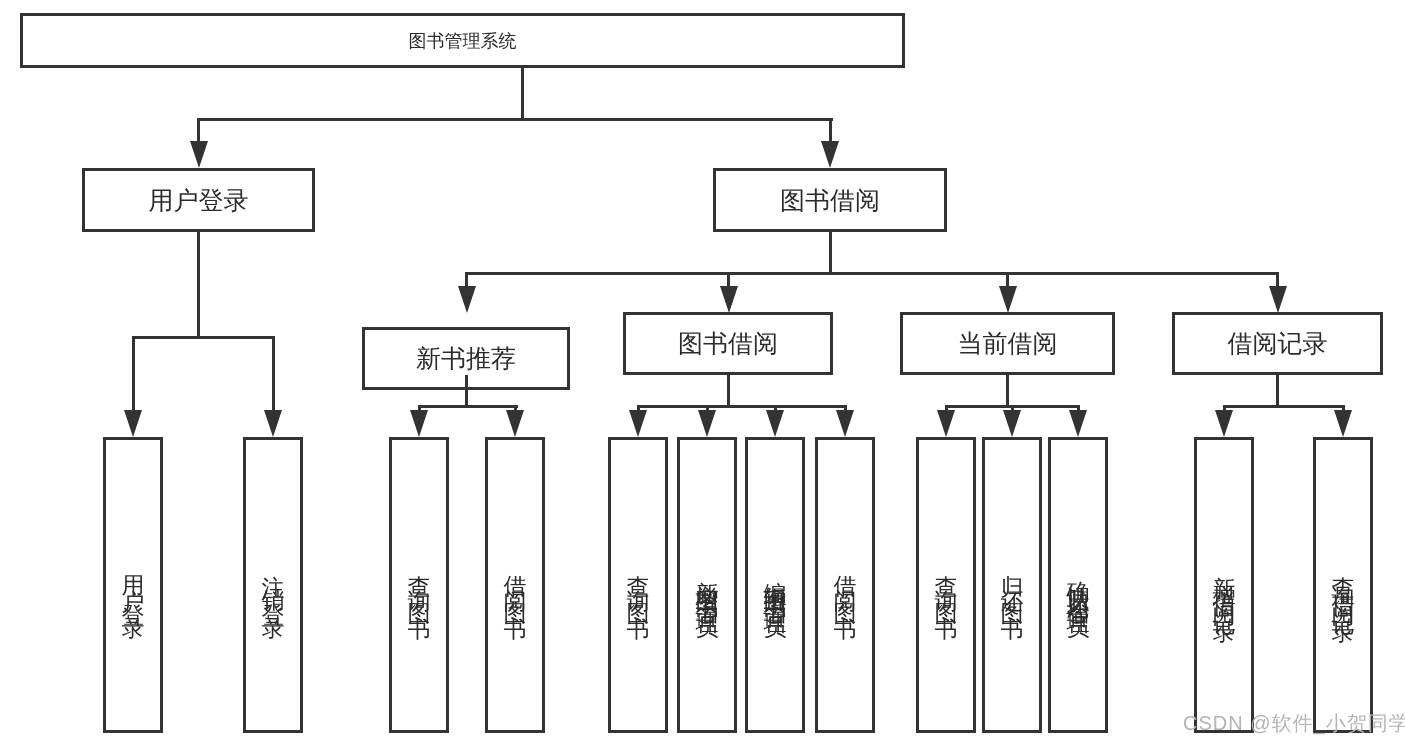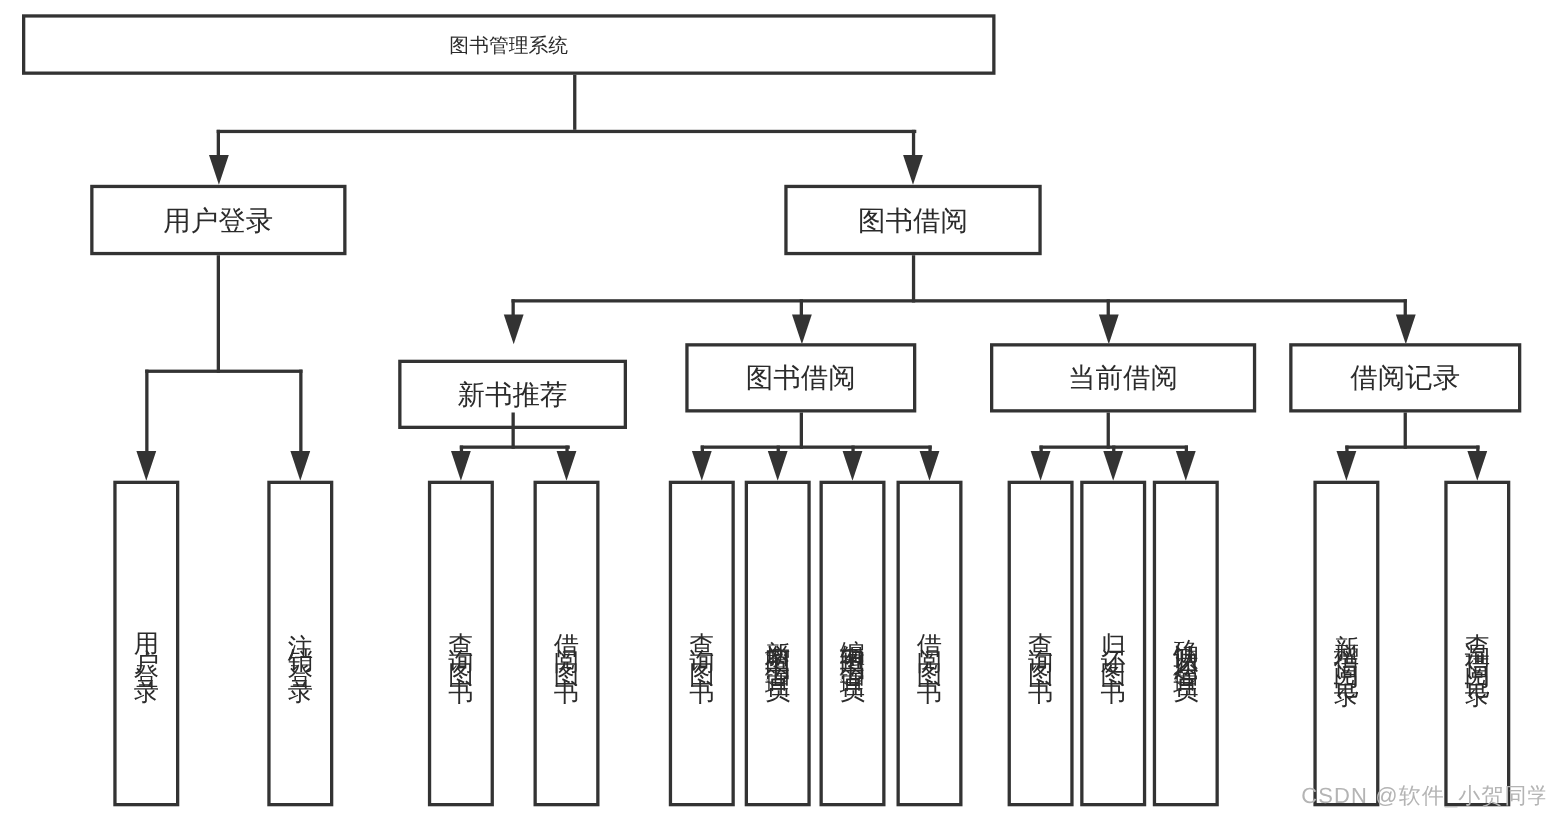--- a/index.html
+++ b/index.html
@@ -104,21 +104,21 @@
   <div class="arr" style="left:999px;  top:286px;"></div>
   <div class="vl" style="left:1276px; top:272px; height:18px;"></div>
   <div class="arr" style="left:1269px; top:286px;"></div>
 
   <div class="box h-box" style="left:362px;  top:312px; width:208px; height:63px;margin-top:15px;">
     <span>新书推荐</span>
   </div>
   <div class="box h-box" style="left:623px;  top:312px; width:210px; height:63px;">
     <span>图书借阅</span>
   </div>
-  <div class="box h-box" style="left:900px;  top:312px; width:242px; height:63px;">
+  <div class="box h-box" style="left:900px;  top:312px; width:215px; height:63px;">
     <span>当前借阅</span>
   </div>
   <div class="box h-box" style="left:1172px; top:312px; width:211px; height:63px;">
     <span>借阅记录</span>
   </div>
 
   <div class="vl" style="left:465px; top:375px; height:33px;"></div>
   <div class="hl" style="left:418px; top:405px; width:100px;"></div>
   <div class="vl" style="left:418px; top:405px; height:10px;"></div>
   <div class="arr" style="left:410px; top:410px;"></div>

